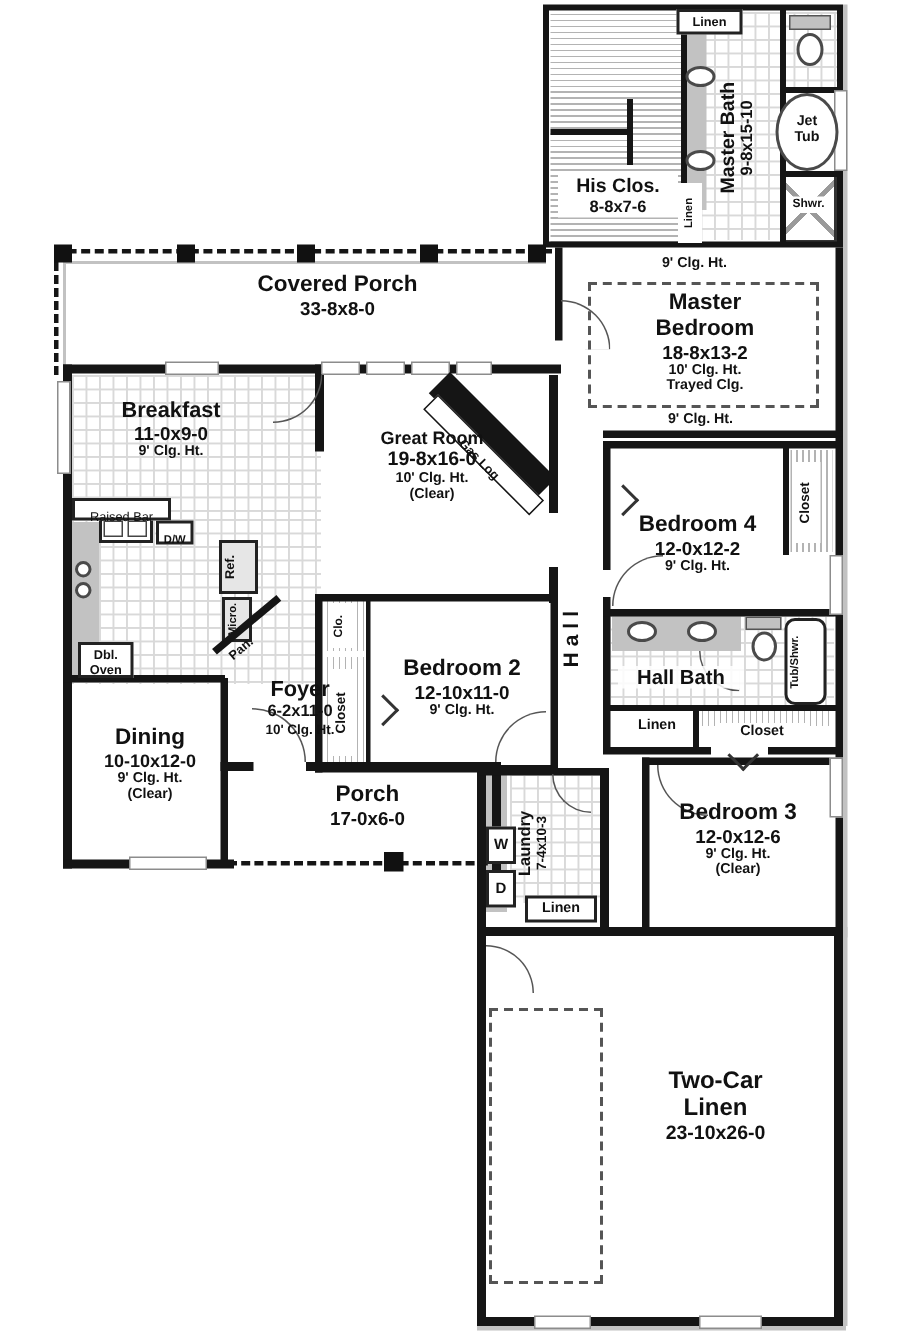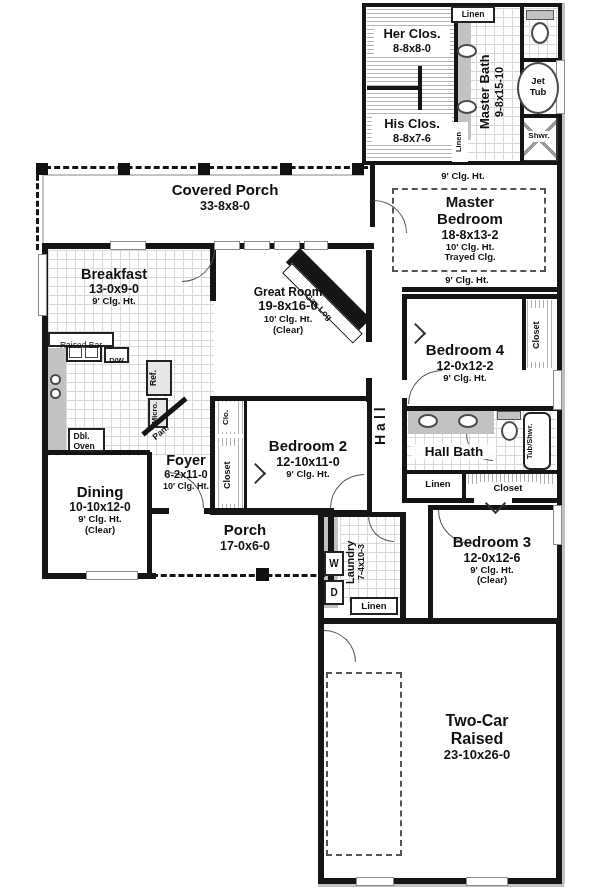--- a/index.html
+++ b/index.html
@@ -173,21 +173,21 @@
   <div class="oval" style="left:50px;top:374px;width:11px;height:11px"></div>
   <div class="oval" style="left:50px;top:388px;width:11px;height:11px"></div>
   <div class="box" style="left:146px;top:360px;width:26px;height:36px;background:#e6e6e6">
     <div class="vtext small" style="width:100%;height:100%;text-align:center;font-weight:bold">Ref.</div>
   </div>
   <div class="box" style="left:148px;top:398px;width:20px;height:30px;background:#e6e6e6">
     <div class="vtext tiny" style="width:100%;height:100%;text-align:center;font-weight:bold">Micro.</div>
   </div>
   <div class="abs" style="left:143px;top:432px;width:56px;height:5px;background:#151515;transform:rotate(-40deg);transform-origin:0 50%"></div>
   <div class="lbl small" style="left:148px;top:428px;width:26px;transform:rotate(-40deg)">Pan.</div>
-  <div class="box" style="left:68px;top:428px;width:37px;height:24px;text-align:left">
+  <div class="box" style="left:52px;top:428px;width:37px;height:24px;text-align:center">
     <div class="small" style="font-weight:bold;line-height:10px;width:26px;margin:1px auto 0">Dbl. Oven</div>
   </div>
 
   <div class="oval" style="left:418px;top:414px;width:20px;height:14px"></div>
   <div class="oval" style="left:458px;top:414px;width:20px;height:14px"></div>
   <div class="gray" style="left:497px;top:411px;width:24px;height:9px;border:1px solid #555"></div>
   <div class="oval" style="left:501px;top:421px;width:17px;height:20px"></div>
   <div class="box" style="left:523px;top:412px;width:28px;height:58px;border-radius:7px">
     <div class="vtext tiny" style="width:100%;height:100%;text-align:center;font-weight:bold">Tub/Shwr.</div>
   </div>
@@ -210,24 +210,20 @@
   <div class="arc arc-bl" style="left:368px;top:516px;width:26px;height:26px"></div>
   <div class="chev" style="left:408px;top:326px;width:15px;height:15px;transform:rotate(45deg)"></div>
   <div class="chev" style="left:248px;top:466px;width:15px;height:15px;transform:rotate(45deg)"></div>
   <div class="chev" style="left:488px;top:496px;width:15px;height:15px;transform:rotate(135deg)"></div>
 
   <div class="lbl" style="left:120px;top:182px;width:210px">
     <div class="name">Covered Porch</div>
     <div class="dims">33-8x8-0</div>
   </div>
 
-  <div class="lbl whitebg" style="left:374px;top:26px;width:76px">
-    <div class="name-sm">Her Clos.</div>
-    <div class="dims-sm">8-8x8-0</div>
-  </div>
   <div class="lbl whitebg" style="left:372px;top:116px;width:80px">
     <div class="name-sm">His Clos.</div>
     <div class="dims-sm">8-8x7-6</div>
   </div>
   <div class="lbl vtext" style="left:478px;top:30px;width:34px;height:124px">
     <div class="name-sm">Master Bath</div>
     <div class="dims-sm">9-8x15-10</div>
   </div>
   <div class="box lbl" style="left:451px;top:6px;width:44px;height:17px">
     <div class="small" style="line-height:13px">Linen</div>
@@ -238,21 +234,21 @@
   <div class="lbl" style="left:396px;top:194px;width:148px">
     <div class="name" style="width:92px;margin:0 auto">Master Bedroom</div>
     <div class="dims">18-8x13-2</div>
     <div class="note">10' Clg. Ht.</div>
     <div class="note">Trayed Clg.</div>
   </div>
   <div class="lbl note" style="left:412px;top:275px;width:110px">9' Clg. Ht.</div>
 
   <div class="lbl" style="left:58px;top:266px;width:112px">
     <div class="name" style="font-size:14.5px">Breakfast</div>
-    <div class="dims">13-0x9-0</div>
+    <div class="dims">11-0x9-0</div>
     <div class="note">9' Clg. Ht.</div>
   </div>
 
   <div class="lbl" style="left:218px;top:286px;width:140px">
     <div class="name" style="font-size:12px">Great Room</div>
     <div class="dims" style="font-size:13px">19-8x16-0</div>
     <div class="note">10' Clg. Ht.</div>
     <div class="note">(Clear)</div>
   </div>
 
@@ -267,21 +263,21 @@
   <div class="abs vtext" style="left:372px;top:388px;width:28px;height:72px;font-size:14px;font-weight:bold;letter-spacing:4px;text-align:center">Hall</div>
 
   <div class="lbl" style="left:250px;top:438px;width:116px">
     <div class="name">Bedroom 2</div>
     <div class="dims">12-10x11-0</div>
     <div class="note">9' Clg. Ht.</div>
   </div>
   <div class="abs vtext whitebg" style="left:219px;top:402px;width:17px;height:30px;font-size:8px;font-weight:bold;text-align:center">Clo.</div>
   <div class="abs vtext whitebg" style="left:220px;top:446px;width:18px;height:58px;font-size:9px;font-weight:bold;text-align:center">Closet</div>
 
-  <div class="lbl" style="left:150px;top:452px;width:72px">
+  <div class="lbl" style="left:164px;top:452px;width:72px">
     <div class="name" style="font-size:14.5px">Foyer</div>
     <div class="dims-sm">6-2x11-0</div>
     <div class="note" style="font-size:9px">10' Clg. Ht.</div>
   </div>
 
   <div class="lbl" style="left:50px;top:484px;width:100px">
     <div class="name">Dining</div>
     <div class="dims" style="font-size:12px">10-10x12-0</div>
     <div class="note">9' Clg. Ht.</div>
     <div class="note">(Clear)</div>
@@ -306,17 +302,17 @@
   <div class="abs vtext" style="left:344px;top:526px;width:32px;height:72px;text-align:center">
     <div style="font-size:11px;font-weight:bold">Laundry</div>
     <div style="font-size:9px;font-weight:bold">7-4x10-3</div>
   </div>
   <div class="box lbl" style="left:350px;top:597px;width:48px;height:18px">
     <div style="font-size:9.5px;line-height:14px;font-weight:bold">Linen</div>
   </div>
 
 
   <div class="lbl" style="left:418px;top:712px;width:118px">
-    <div class="name" style="font-size:16px;width:86px;margin:0 auto">Two-Car Raised</div>
+    <div class="name" style="font-size:16px;width:86px;margin:0 auto">Two-Car Linen</div>
     <div class="dims" style="font-size:13px">23-10x26-0</div>
   </div>
 
 </div>
 
 </body></html>

